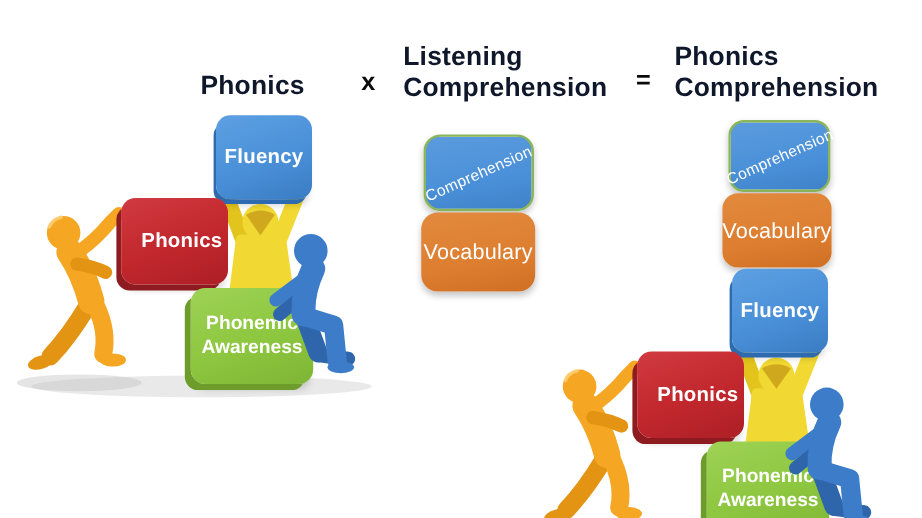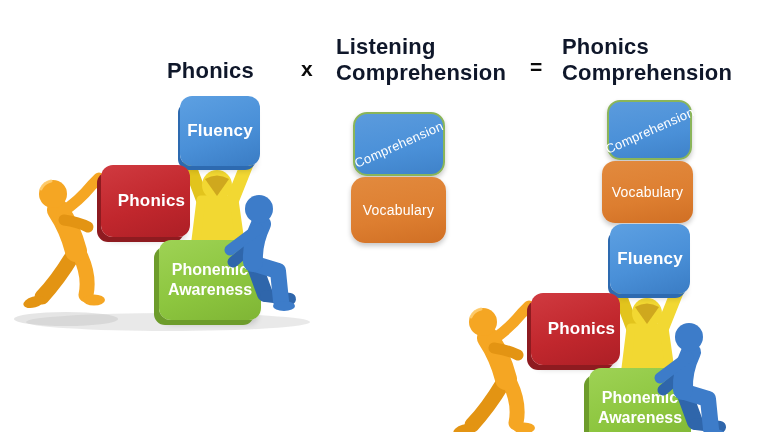--- a/index.html
+++ b/index.html
@@ -55,21 +55,21 @@
   }
   .b-vocab{
     background:linear-gradient(170deg,#e28a3e 0%,#dd7e30 60%,#d06f24 100%);
     box-shadow:0 3px 5px rgba(0,0,0,.22);
   }
   .comp-mid{left:343px;top:112px;width:92px;height:64px;border-radius:14px;}
   .vocab-mid{left:341px;top:177px;width:95px;height:66px;border-radius:14px;}
   .comp-right{left:597px;top:100px;width:85px;height:60px;border-radius:13px;}
   .vocab-right{left:592px;top:161px;width:91px;height:62px;border-radius:13px;}
   .rot{transform:rotate(-24deg);font-size:13px;font-weight:400;letter-spacing:0.3px;white-space:nowrap;}
-  .vlabel{font-size:14px;font-weight:400;letter-spacing:0.2px;}
+  .vlabel{font-size:18px;font-weight:400;letter-spacing:0.2px;}
 
   
   .scene{position:absolute;width:300px;height:250px;}
   .scene-left{left:18px;top:88px;}
   .scene-right{left:448px;top:216px;}
   .scene svg{position:absolute;left:0;top:0;overflow:visible;}
   .layer-back{z-index:1;}
   .scene .block{z-index:2;}
   .layer-front{z-index:3;}
   .defs-holder{position:absolute;width:0;height:0;}

